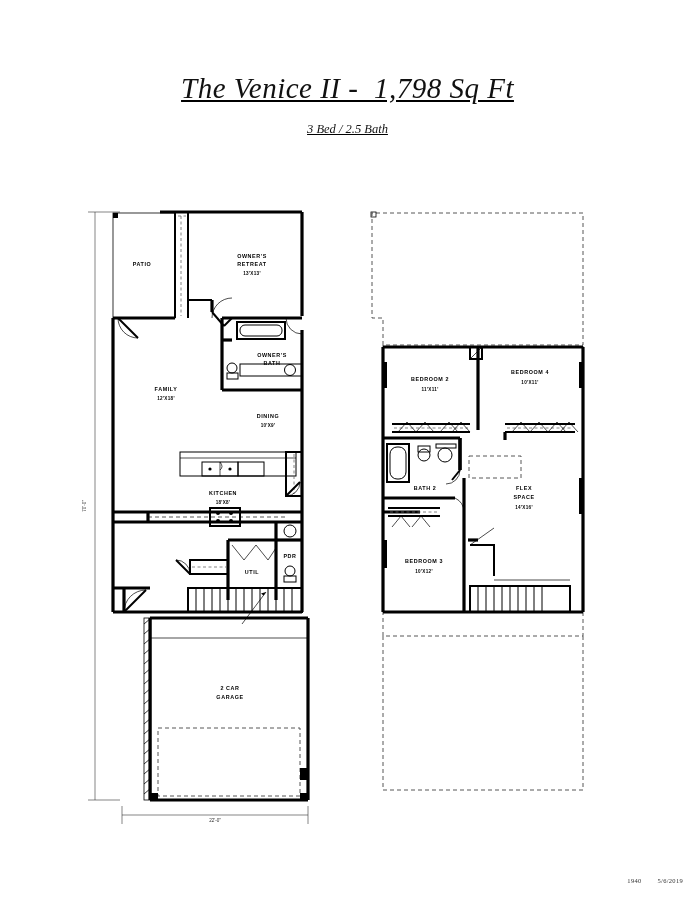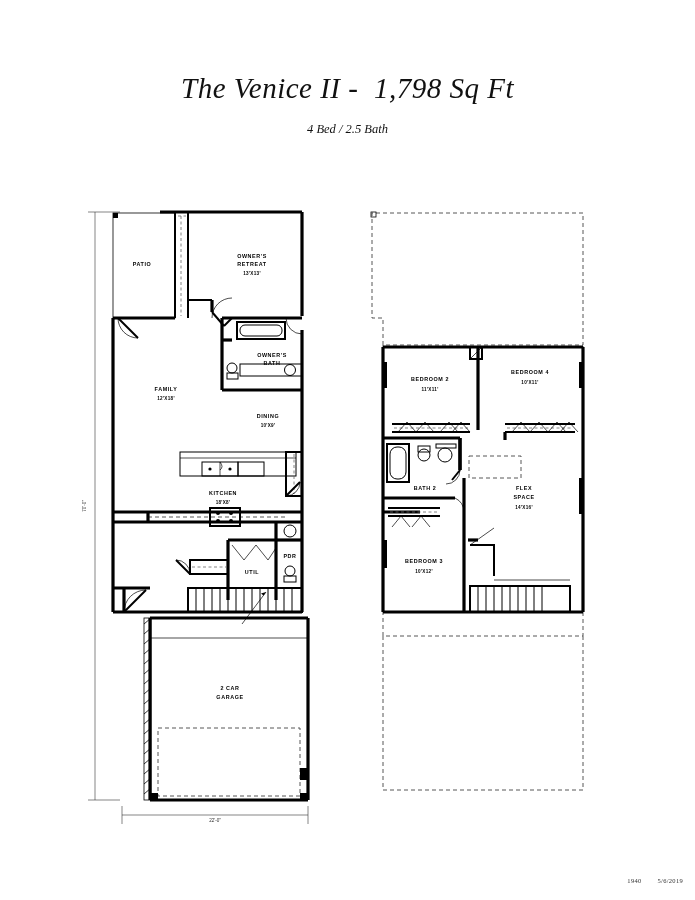--- a/index.html
+++ b/index.html
@@ -22,20 +22,21 @@
     height: 900px;
     background: #ffffff;
   }
   
   .header {
     position: absolute;
     left: 0;
     top: 72px;
     width: 695px;
     text-align: center;
+    text-decoration: underline;
   }
   .plan-title {
     font-family: "Liberation Serif", serif;
     font-style: italic;
     font-size: 29px;
     color: #111111;
     letter-spacing: 0.5px;
     white-space: pre;
   }
   .plan-subtitle {
@@ -67,21 +68,21 @@
   .drawing svg { display: block; }
   
 </style>
 </head>
 <body>
 
 <div class="page">
 
   <div class="header">
     <div class="plan-title">The Venice II -  1,798 Sq Ft</div>
-    <div class="plan-subtitle">4 Bed / 2.5 Bath</div>
+    <div class="plan-subtitle">3 Bed / 2.5 Bath</div>
   </div>
 
   <div class="drawing">
     <svg width="695" height="900" viewBox="0 0 695 900" xmlns="http://www.w3.org/2000/svg">
       <defs>
         <style>
           .w  { stroke:#000; fill:none; }
           .w3 { stroke-width:3.2; }
           .w2 { stroke-width:2; }
           .w1 { stroke-width:1; }

